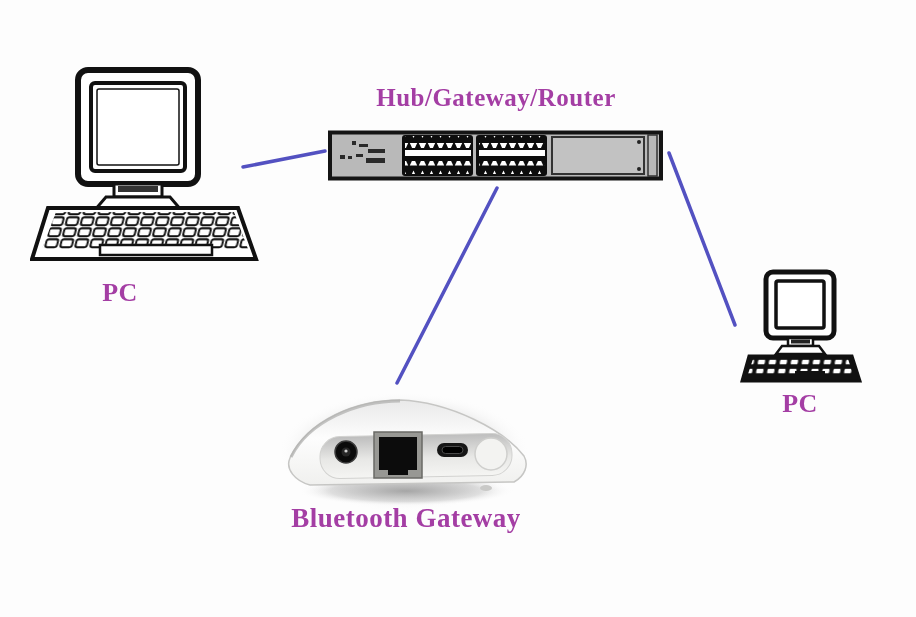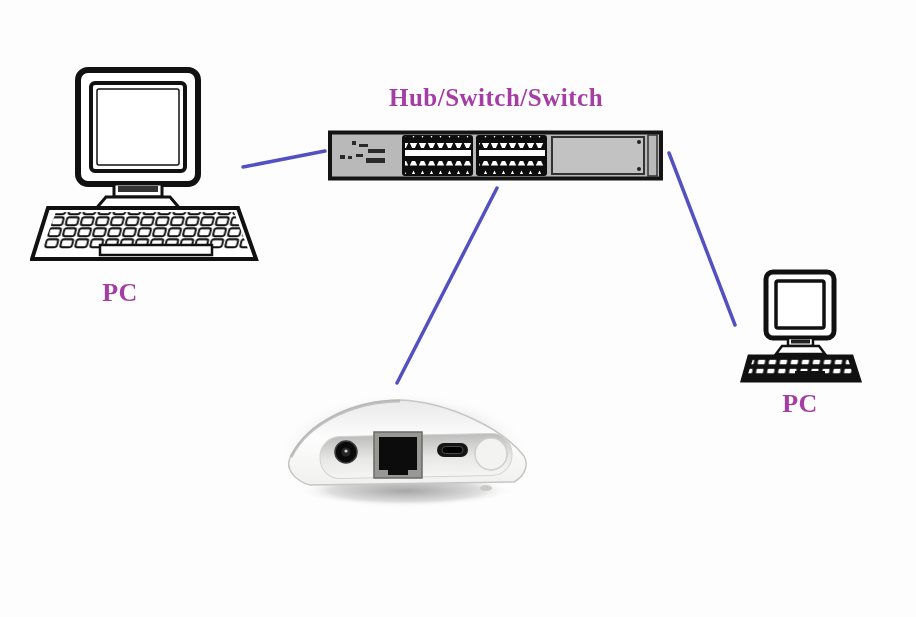--- a/index.html
+++ b/index.html
@@ -166,17 +166,18 @@
       </g>
       <g>
         <rect x="159" y="51" width="31" height="14" rx="7" fill="#161616"></rect>
         <rect x="164" y="54.5" width="21" height="7" rx="3.5" fill="#000000" stroke="#4a4a4a" stroke-width="1"></rect>
       </g>
       <circle cx="213" cy="62" r="16" fill="#f3f3f1" stroke="#cfcfcd" stroke-width="1.5"></circle>
       <ellipse cx="208" cy="96" rx="6" ry="3" fill="#c9c9c7"></ellipse>
     </svg>
   </div>
 
-  <div class="node-label label-hub">Hub/Switch/Switch</div>
+  <div class="node-label label-hub">Hub/Gateway/Router</div>
   <div class="node-label label-pc-left">PC</div>
   <div class="node-label label-pc-right">PC</div>
+  <div class="node-label label-gateway">Bluetooth Gateway</div>
 
 </div>
 
 </body></html>

